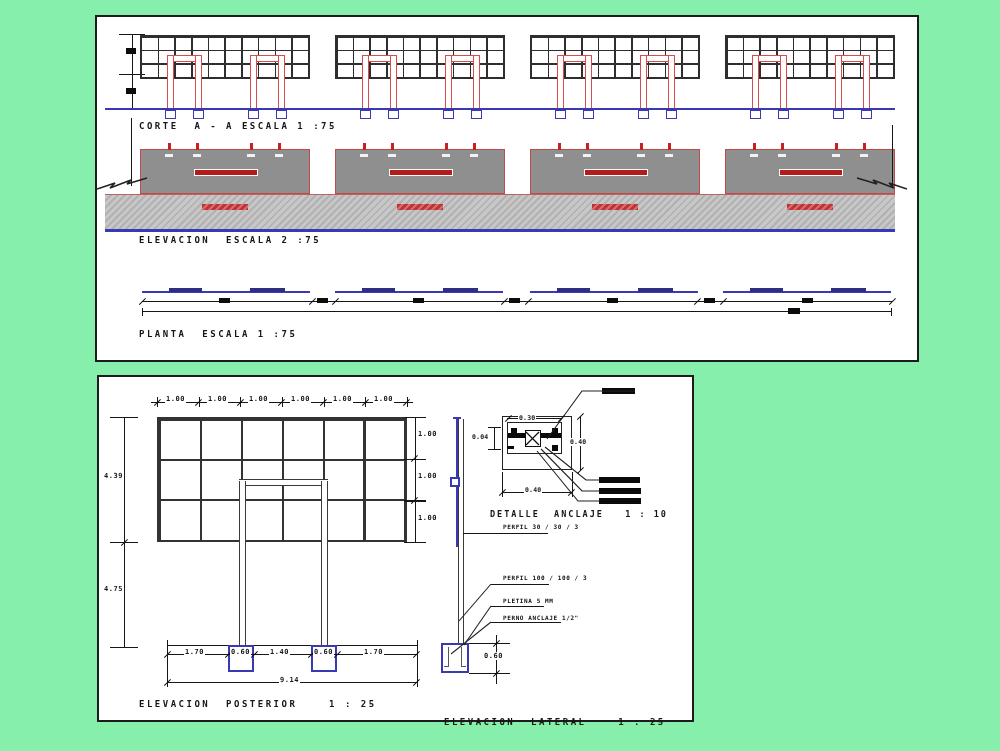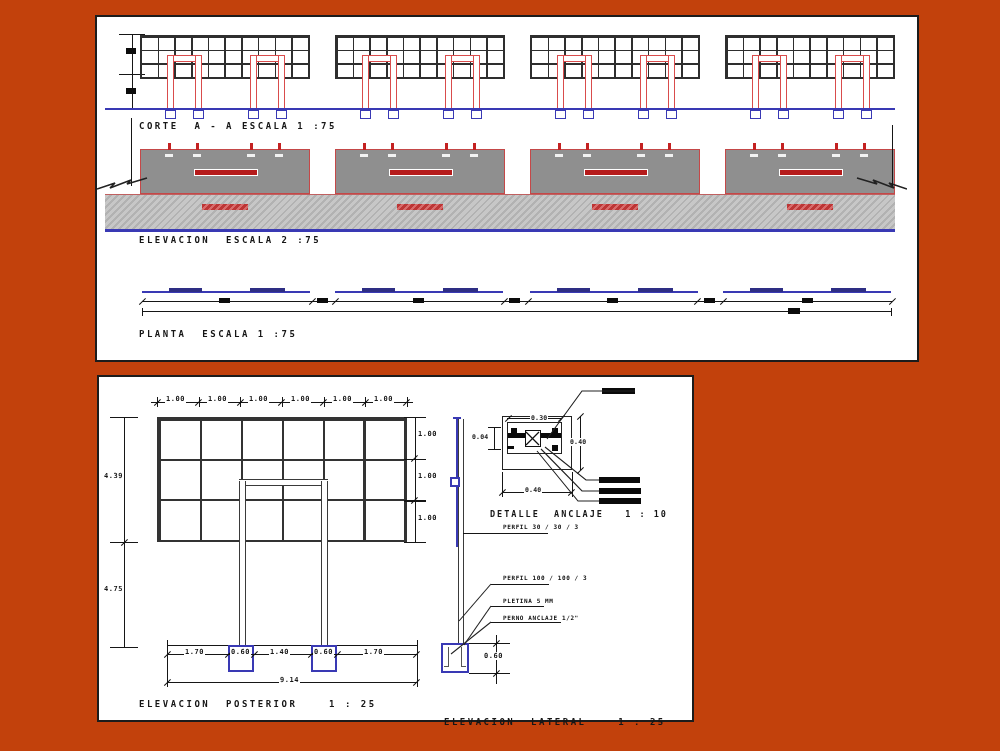--- a/index.html
+++ b/index.html
@@ -1,17 +1,17 @@
 <!DOCTYPE html>
 <html><head>
 <meta charset="utf-8">
 <style>
   html,body{margin:0;padding:0;background:#ffffff;width:1000px;height:751px;
     font-family:"DejaVu Sans Mono","Liberation Mono",monospace;}
-  .sheet{position:relative;width:1000px;height:751px;background:#c2410c;overflow:hidden;}
+  .sheet{position:relative;width:1000px;height:751px;background:#86efac;overflow:hidden;}
   .panel{position:absolute;background:#fff;border:2.5px solid #1c1c1c;}
   .abs{position:absolute;}
   .lbl{position:absolute;font-weight:bold;color:#161616;white-space:pre;letter-spacing:2.5px;font-size:9px;}
   .dim{position:absolute;font-weight:bold;color:#161616;background:#fff;white-space:pre;
        font-size:7px;letter-spacing:0.5px;line-height:8px;padding:0 1px;text-align:center;}
   .dims{font-size:6.5px;letter-spacing:0.2px;}
   .callout{position:absolute;font-weight:bold;color:#111;font-size:6px;letter-spacing:0.6px;white-space:pre;}
   .hline{position:absolute;background:#161616;height:1.2px;}
   .vline{position:absolute;background:#161616;width:1.2px;}
   .blueline{position:absolute;background:#3939b4;}
@@ -314,21 +314,21 @@
     <div class="abs" style="left:408px;top:45px;width:55px;height:32px;border:1.2px solid #222;box-sizing:border-box;"></div>
     <div class="blackbar" style="left:409px;top:56px;width:53px;height:5px;"></div>
     <div class="abs" style="left:426px;top:53px;width:16px;height:17px;border:1.5px solid #111;background:#fff;box-sizing:border-box;"></div>
     <div class="blackbar" style="left:412px;top:51px;width:6px;height:6px;"></div>
     <div class="blackbar" style="left:453px;top:51px;width:6px;height:6px;"></div>
     <div class="blackbar" style="left:453px;top:68px;width:6px;height:6px;"></div>
     <div class="blackbar" style="left:408px;top:69px;width:7px;height:3px;"></div>
     <div class="hline" style="left:408px;top:41px;width:55px;"></div>
     <div class="tick" style="left:405px;top:41px;"></div>
       <div class="tick" style="left:458px;top:41px;"></div>
-    <div class="dim dims" style="left:419px;top:37px;margin-left:12px;">0.30</div>
+    <div class="dim dims" style="left:419px;top:37px;">0.30</div>
     <div class="vline" style="left:395px;top:50px;height:23px;"></div>
     <div class="tbar" style="left:389px;top:50px;width:13px;"></div>
       <div class="tbar" style="left:389px;top:72px;width:13px;"></div>
     <div class="dim dims" style="left:372px;top:56px;">0.04</div>
     <div class="vline" style="left:481px;top:39px;height:54px;"></div>
     <div class="tick" style="left:477px;top:39px;"></div>
       <div class="tick" style="left:477px;top:93px;"></div>
     <div class="dim dims" style="left:470px;top:61px;">0.40</div>
     <div class="vline" style="left:403px;top:95px;height:25px;"></div>
     <div class="vline" style="left:473px;top:95px;height:25px;"></div>

